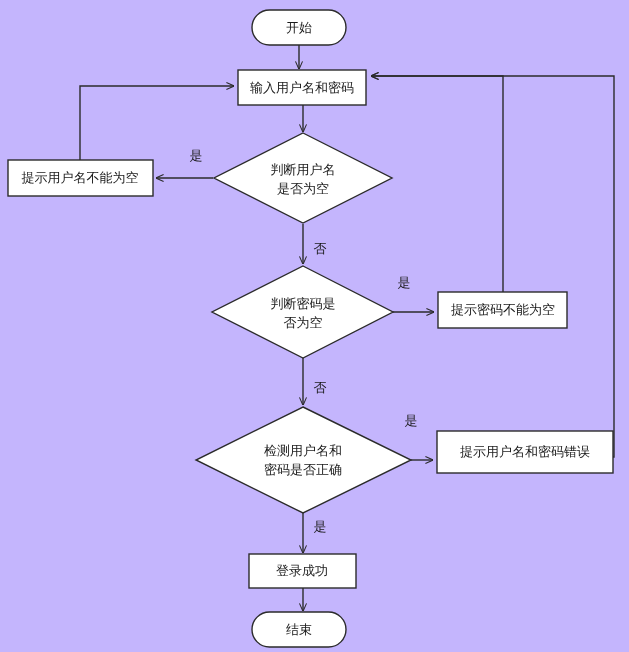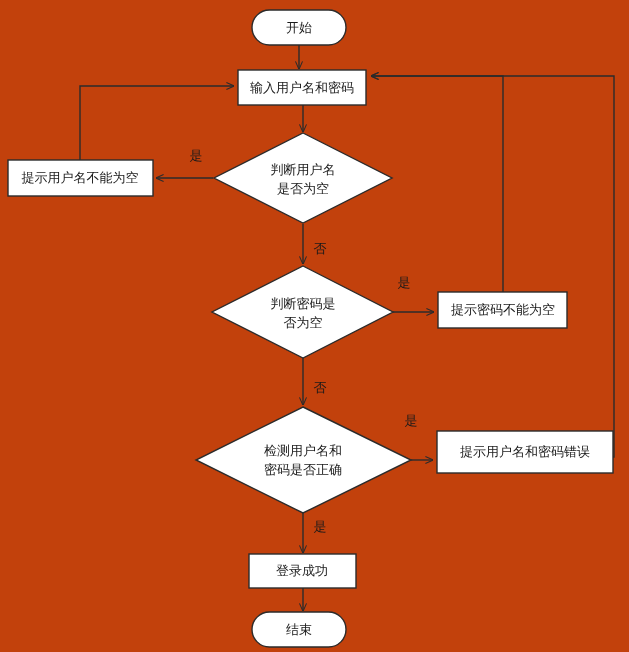--- a/index.html
+++ b/index.html
@@ -7,21 +7,21 @@
     padding: 0;
     background: #ffffff;
   }
   body {
     font-family: "DejaVu Sans", "Liberation Sans", sans-serif;
   }
   #canvas {
     position: relative;
     width: 629px;
     height: 652px;
-    background: #c2410c;
+    background: #c4b5fd;
     overflow: hidden;
   }
   #flow-svg {
     position: absolute;
     left: 0;
     top: 0;
     width: 629px;
     height: 652px;
   }
   .shape-stroke {

